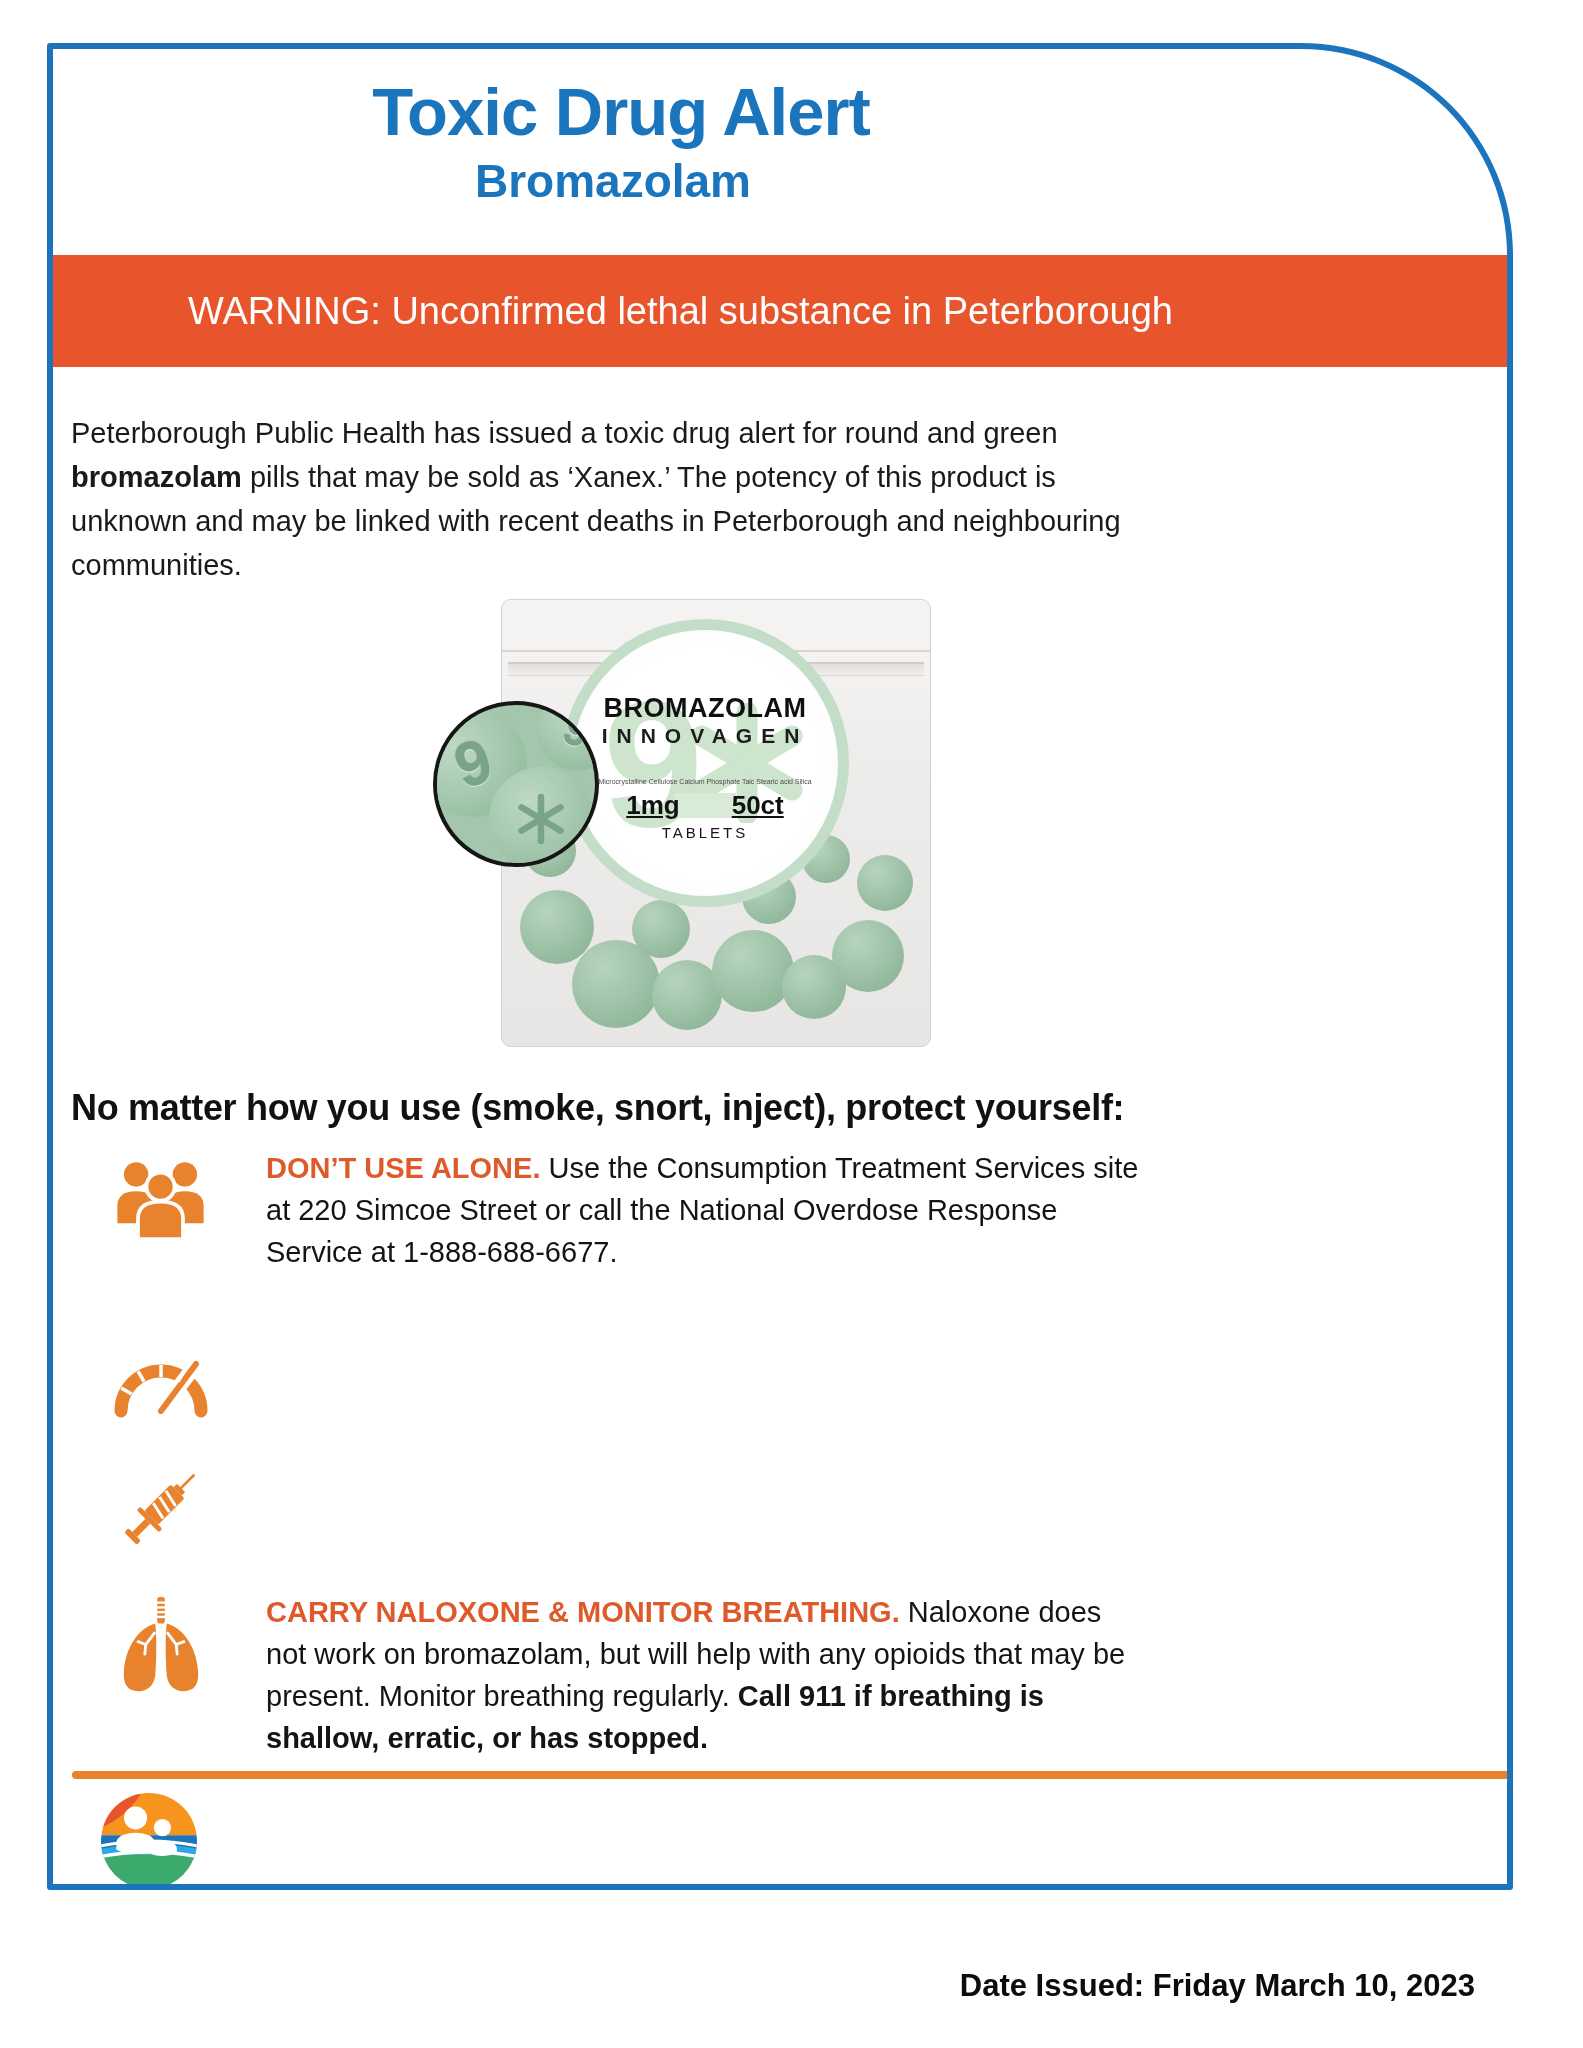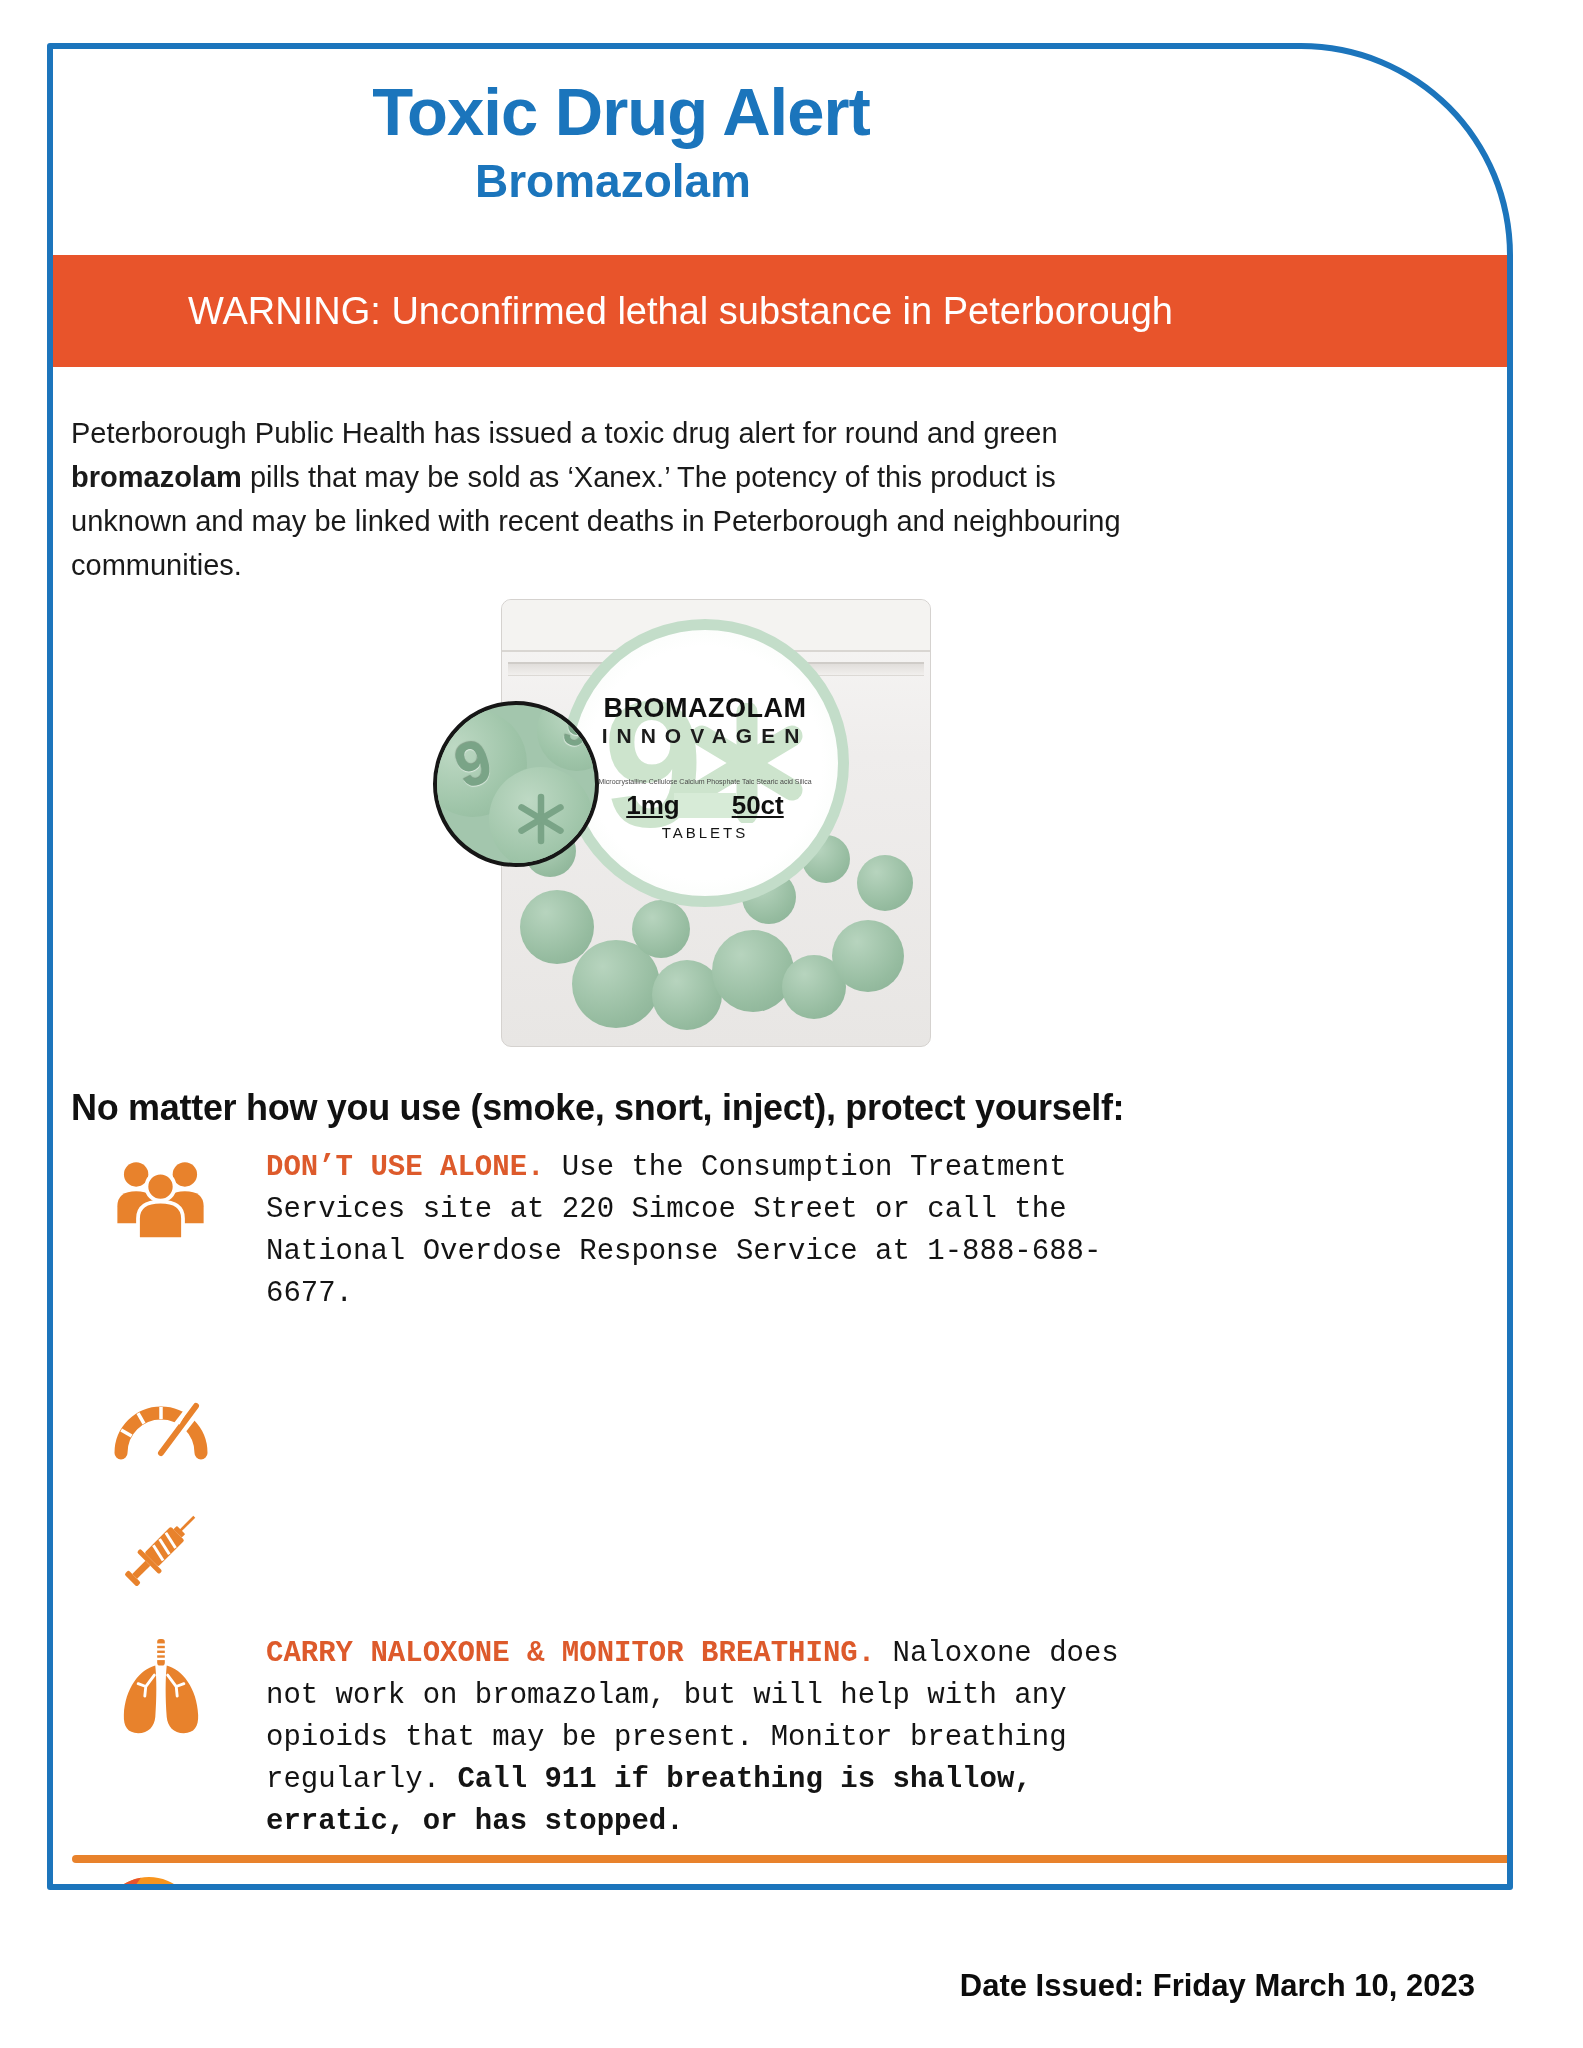--- a/index.html
+++ b/index.html
@@ -50,21 +50,21 @@
   .dose-gap { display: inline-block; width: 52px; }
   .form { margin-top: 3px; font-size: 15px; letter-spacing: 3px; color: #151515; }
   .magnifier { position: absolute; left: -68px; top: 102px; width: 166px; height: 166px; border-radius: 50%;
     border: 4px solid #161616; overflow: hidden; background: #a3c6ad; z-index: 3; }
   .zpill { position: absolute; border-radius: 50%; display: flex; align-items: center; justify-content: center;
     background: radial-gradient(circle at 38% 32%, #bed9c4, #9ec4a8 62%, #8fb69a);
     color: #7aa487; font-weight: 700; text-shadow: 0 1px 1px rgba(255,255,255,.6), 0 -1px 1px rgba(60,90,66,.45); }
 
   
   .protect-h { margin: 36px 0 0 18px; font-size: 36px; font-weight: 800; letter-spacing: -.3px; color: #111; }
-  .bullets { margin-top: 18px; font-family: Liberation Mono, monospace; }
+  .bullets { margin-top: 18px; }
   .bullet { display: flex; align-items: flex-start; padding-left: 55px; }
   .bullet .ic { flex: 0 0 105px; width: 105px; display: flex; justify-content: center; margin-right: 53px; padding-top: 4px; }
   .bullet .bt { width: 874px; font-size: 29px; line-height: 42px; color: #141414; }
   .lead { color: #DD5A2B; font-weight: 700; }
   .bb { font-weight: 700; }
   .mb1 { margin-bottom: 50px; } .mb2 { margin-bottom: 36px; } .mb3 { margin-bottom: 30px; }
   .divider { margin: 12px 0 0 19px; height: 8px; width: calc(100% - 19px); background: #E8822C; border-radius: 4px 0 0 4px; }
 
   
   .help-h { margin: 42px 0 0 52px; font-size: 25px; font-weight: 800; color: #0e0e0e; }

